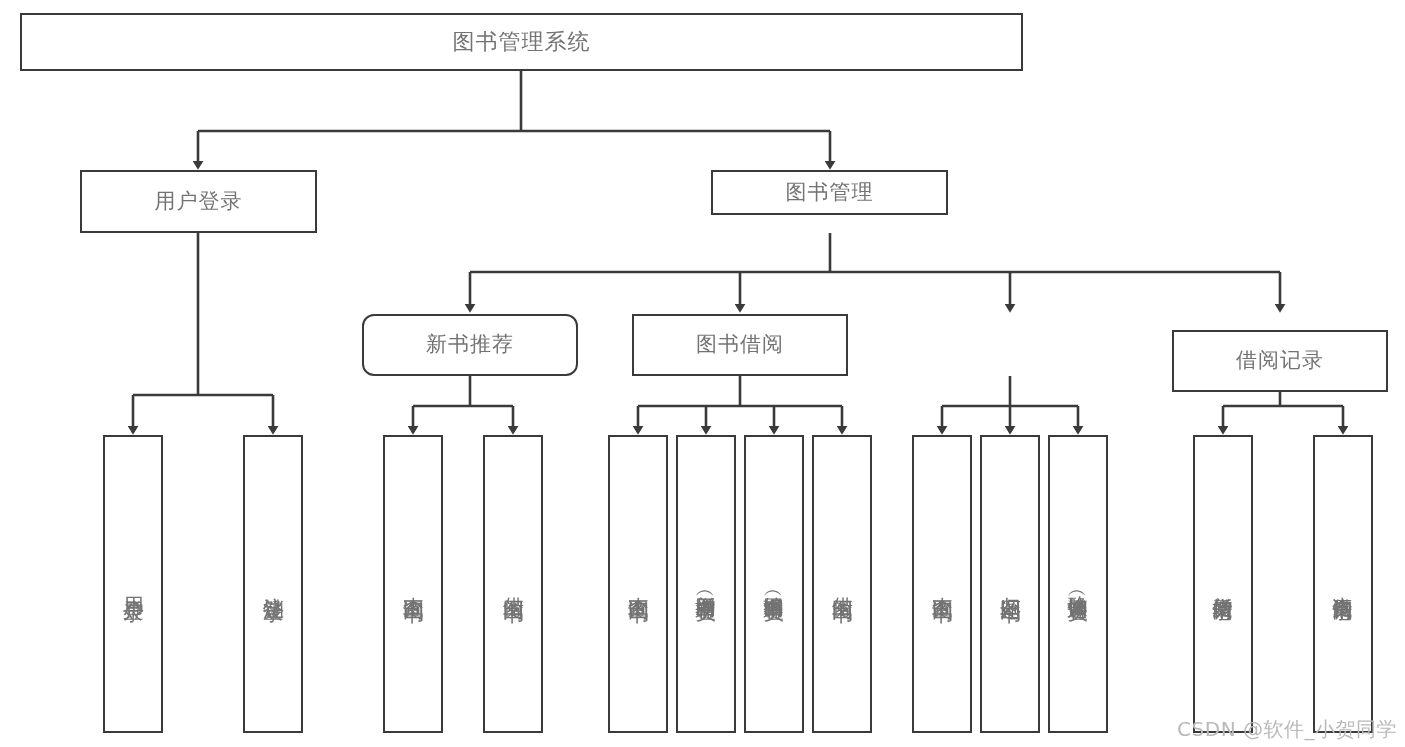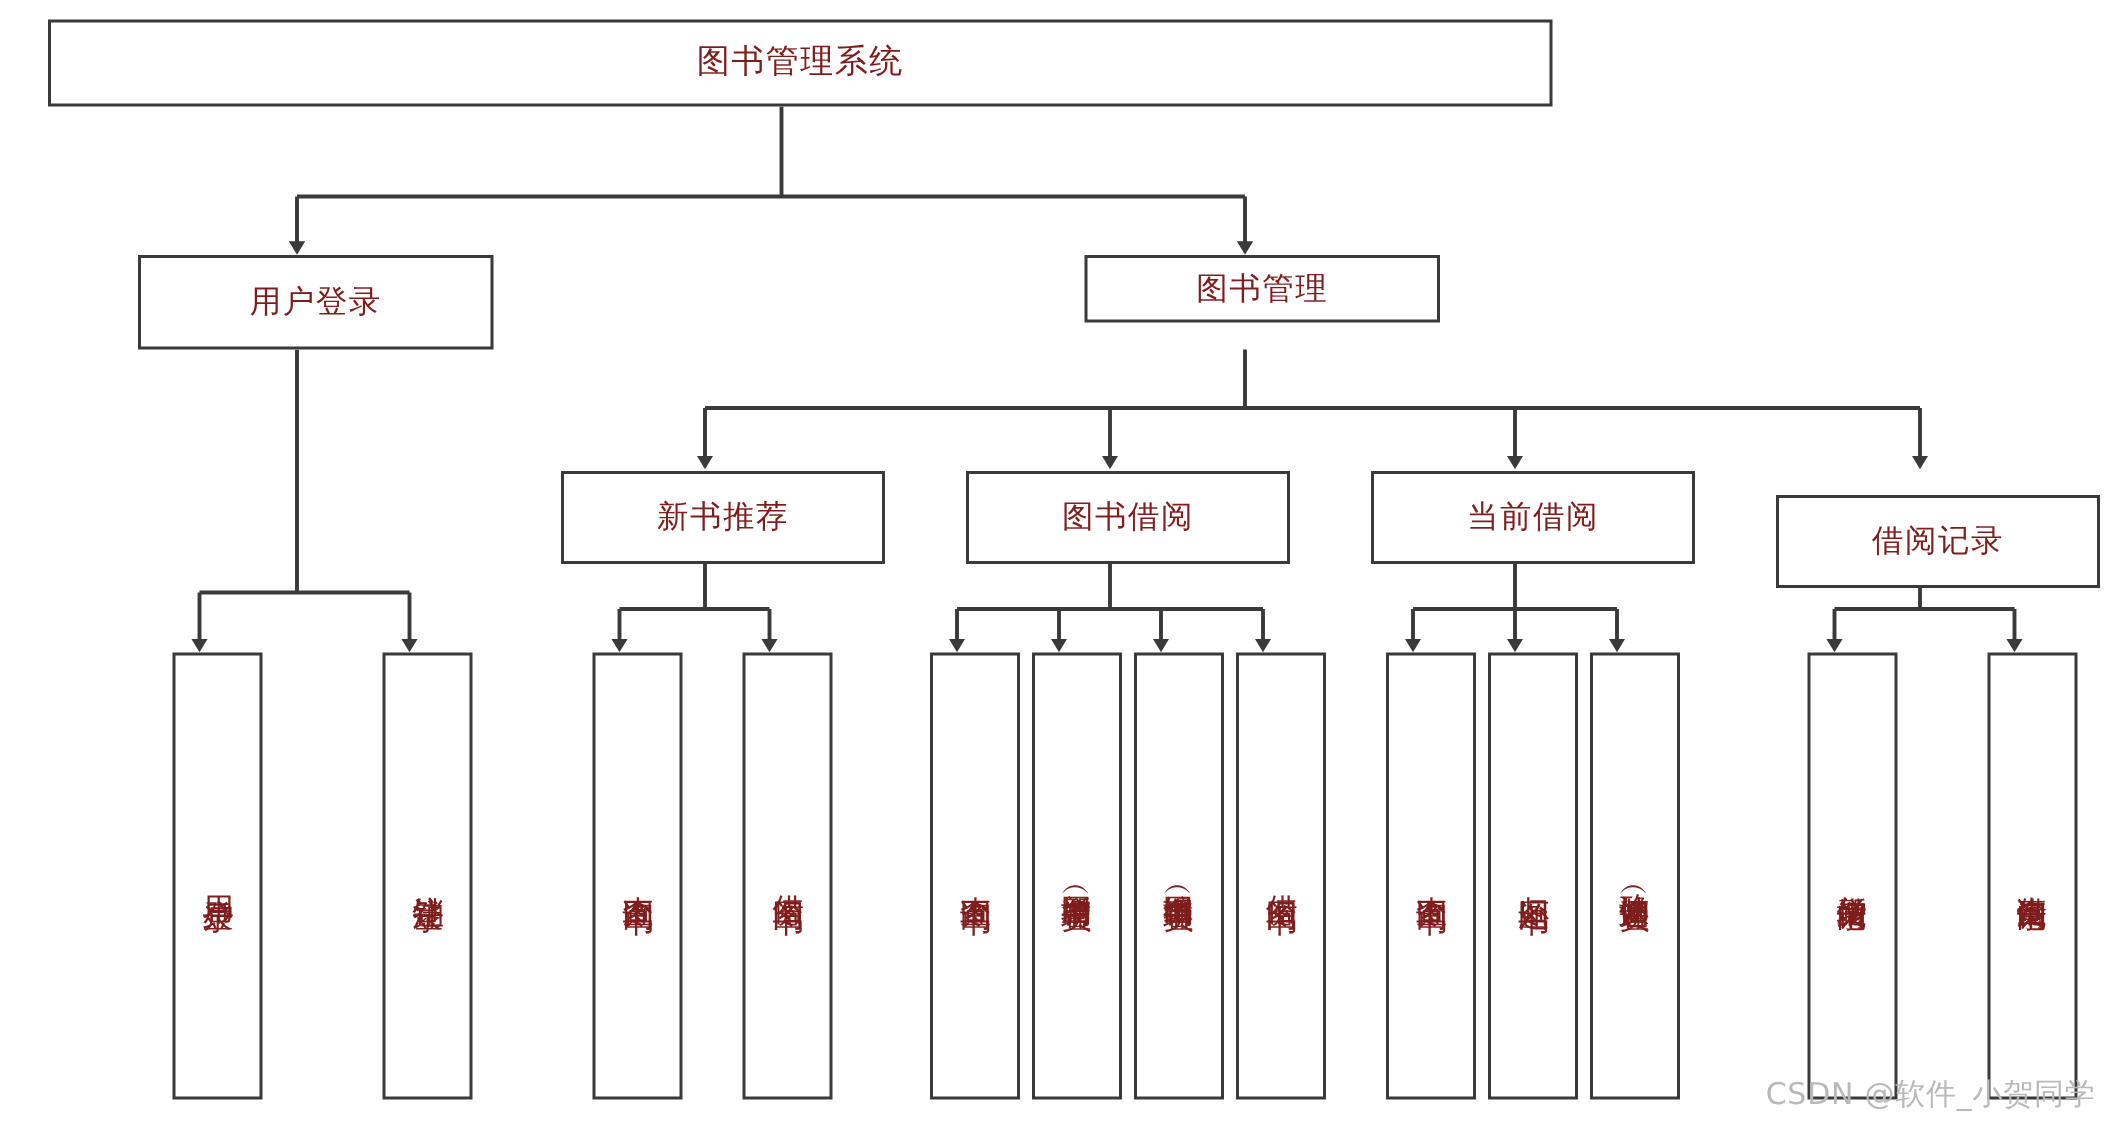--- a/index.html
+++ b/index.html
@@ -13,22 +13,21 @@
   svg#edges{position:absolute;left:0;top:0;width:1405px;height:747px;}
 
   .node{
     position:absolute;
     box-sizing:border-box;
     background:#ffffff;
     border:2.5px solid #3a3a3a;
     display:flex;
     align-items:center;
     justify-content:center;
-    color:#7f1d1d;
-    margin-left:12px;
+    color:#737373;
   }
   .node .lbl{
     display:block;
     white-space:nowrap;
     line-height:1.12;
   }
   
   .node.h .lbl{font-size:21px;letter-spacing:1px;}
   .node.root .lbl{font-size:22px;letter-spacing:1px;}
 
@@ -113,28 +112,25 @@
     <span class="lbl">图书管理系统</span>
   </div>
 
   <div class="node h" style="left:80px;top:170px;width:237px;height:63px;">
     <span class="lbl">用户登录</span>
   </div>
   <div class="node h" style="left:711px;top:170px;width:237px;height:45px;">
     <span class="lbl">图书管理</span>
   </div>
 
-  <div class="node h" style="left:362px;top:314px;width:216px;height:62px;">
+  <div class="node h" style="left:362px;top:314px;width:216px;height:62px;border-radius:12px;">
     <span class="lbl">新书推荐</span>
   </div>
   <div class="node h" style="left:632px;top:314px;width:216px;height:62px;">
     <span class="lbl">图书借阅</span>
-  </div>
-  <div class="node h" style="left:902px;top:314px;width:216px;height:62px;">
-    <span class="lbl">当前借阅</span>
   </div>
   <div class="node h" style="left:1172px;top:330px;width:216px;height:62px;">
     <span class="lbl">借阅记录</span>
   </div>
 
   <div class="node v" style="left:103px;top:435px;width:60px;height:298px;">
     <span class="lbl">用户登录</span>
   </div>
   <div class="node v" style="left:243px;top:435px;width:60px;height:298px;">
     <span class="lbl">注销登录</span>

